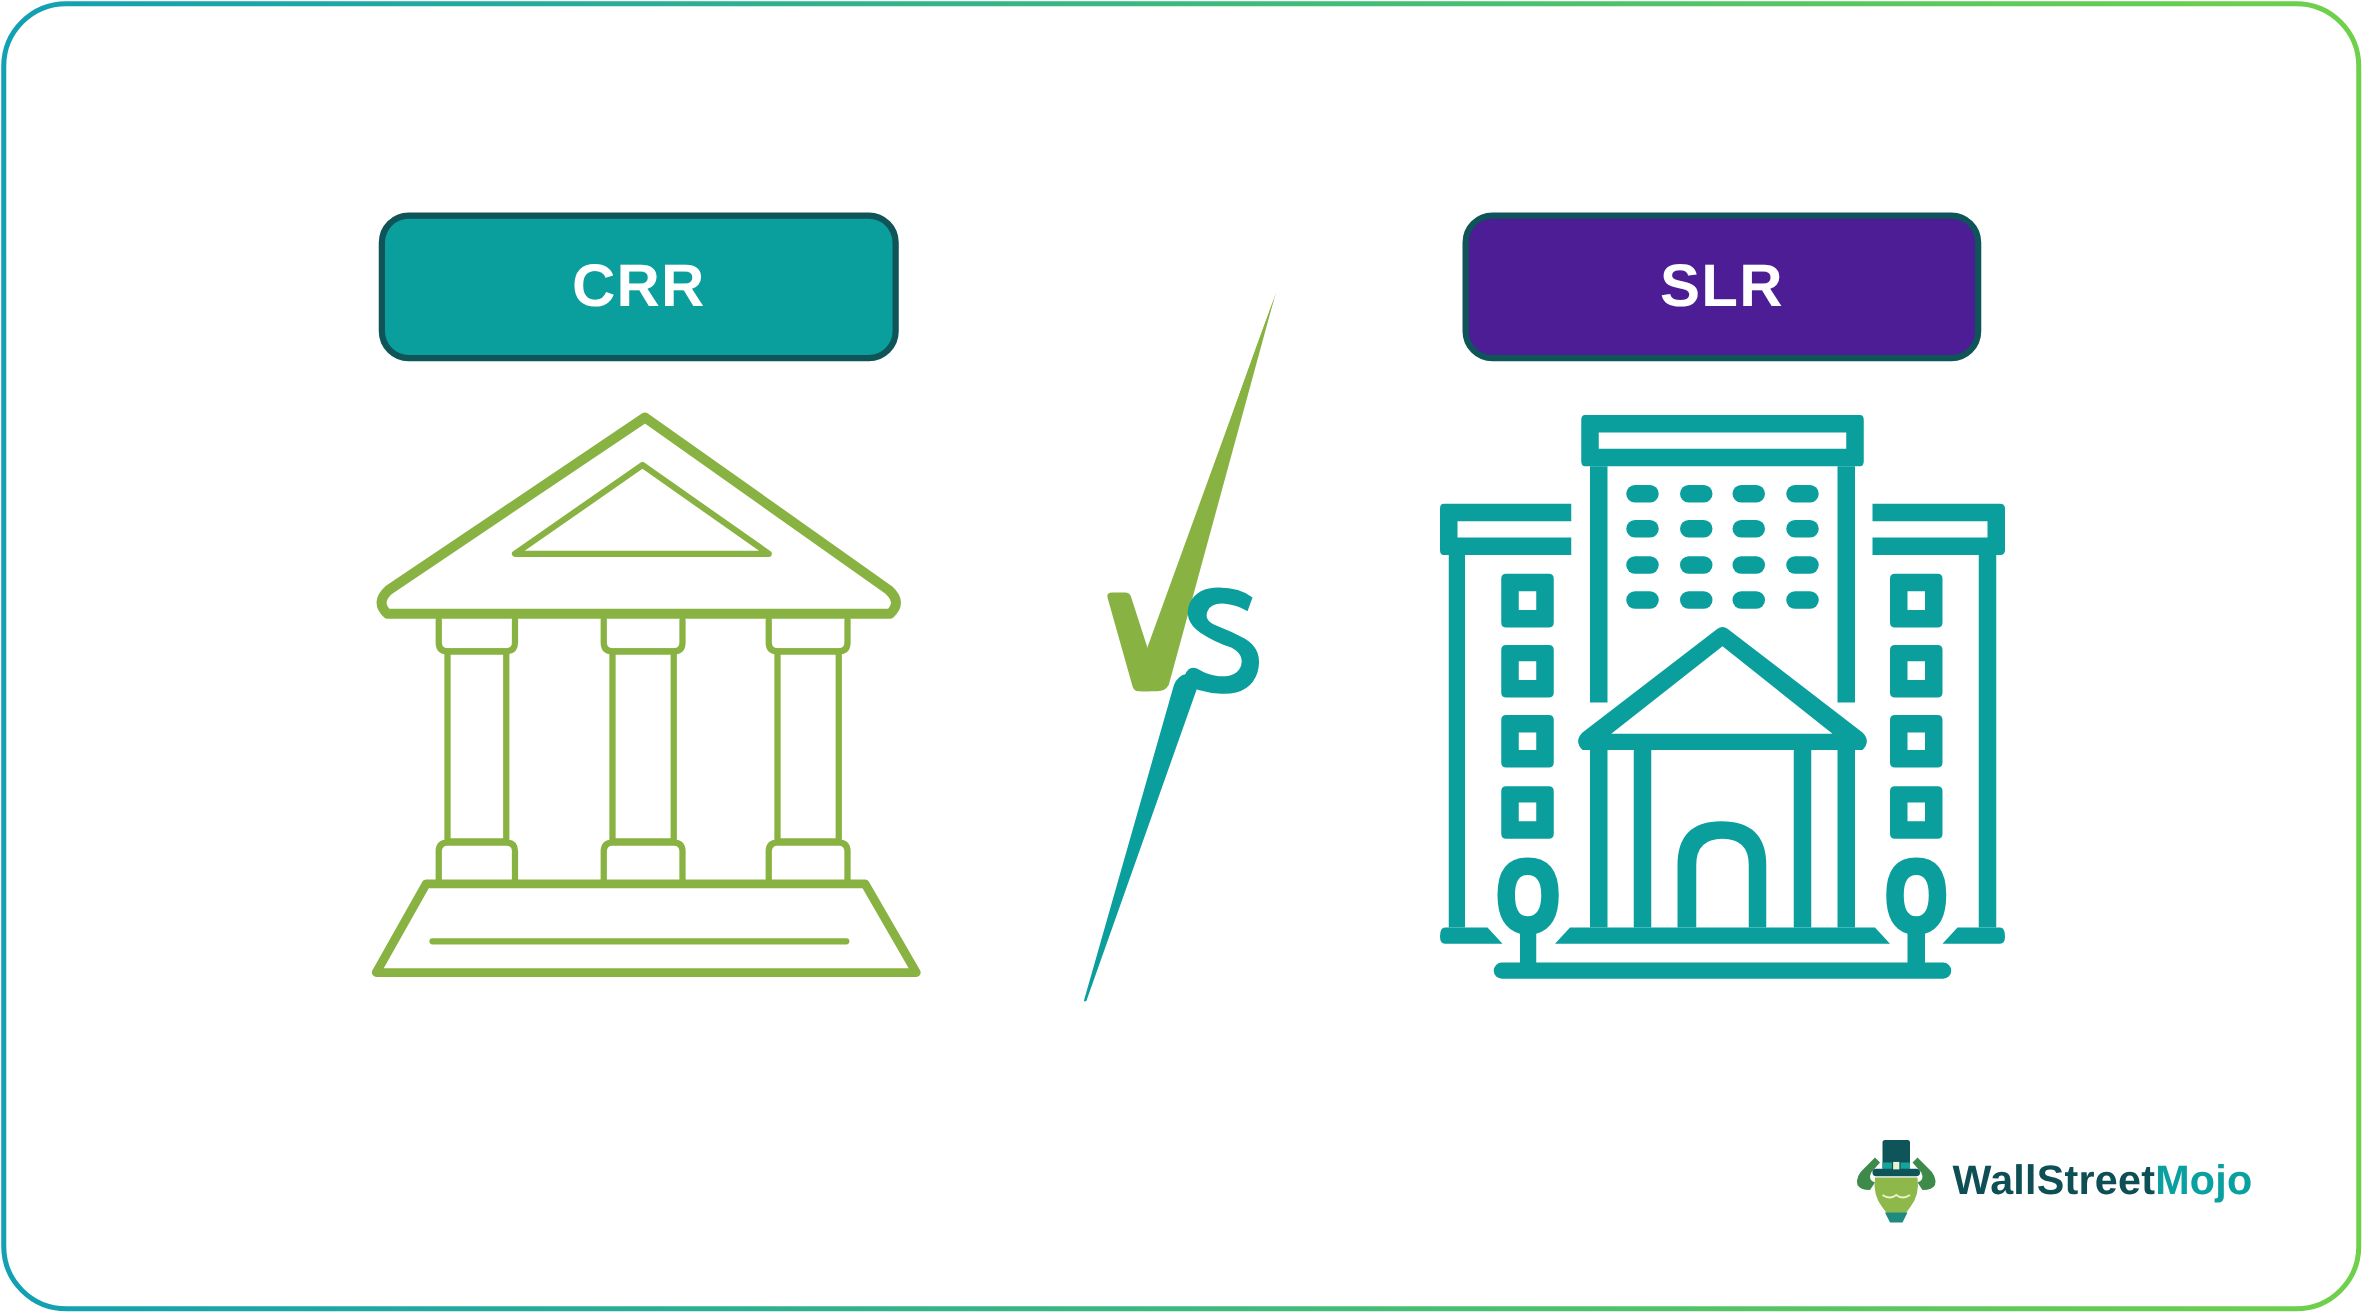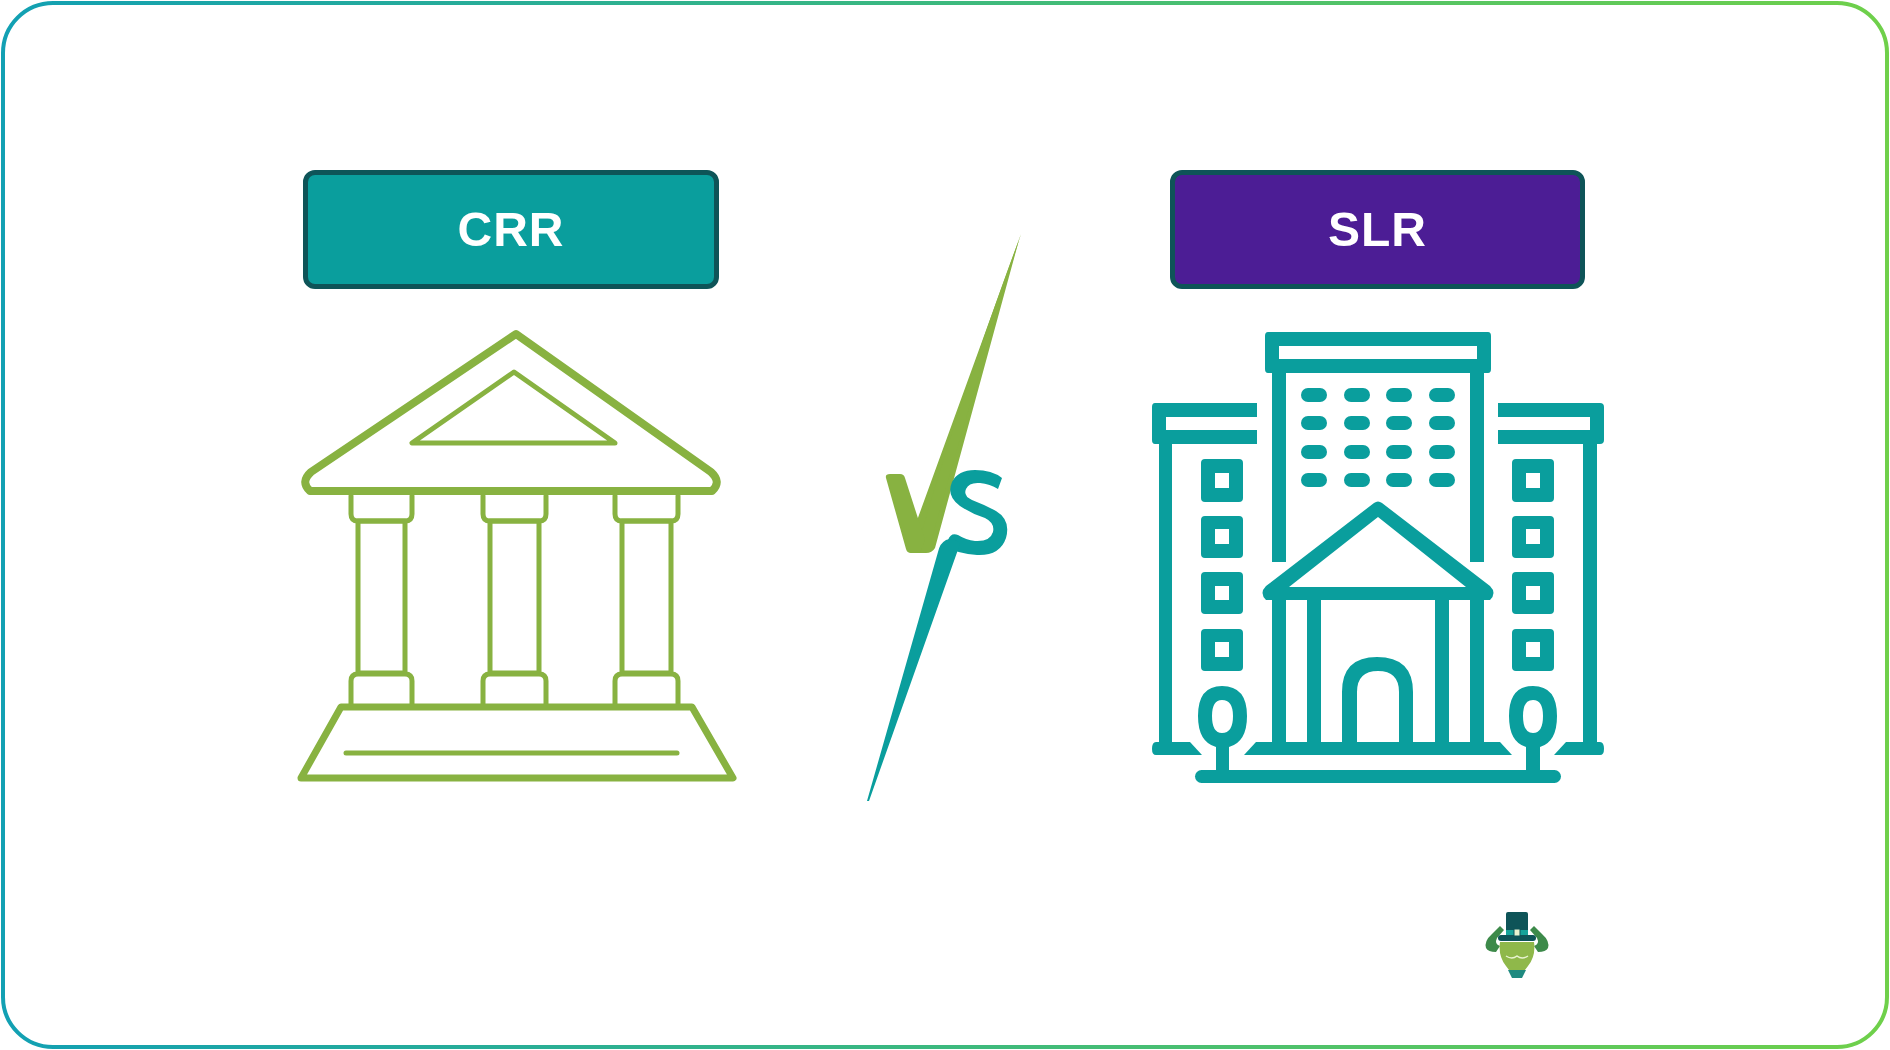--- a/index.html
+++ b/index.html
@@ -1,20 +1,20 @@
 <!DOCTYPE html>
 <html><head>
 <meta charset="utf-8">
 <style>
   html, body { margin: 0; padding: 0; background: #ffffff; }
   body { width: 1890px; height: 1050px; position: relative; overflow: hidden; font-family: "Liberation Sans", sans-serif; }
   .frame { position: absolute; left: 0; top: 0; width: 1890px; height: 1050px; }
   .label-box {
     position: absolute; box-sizing: border-box;
-    border: 5px solid #0e5458; border-radius: 12px;
+    border: 5px solid #0e5458; border-radius: 24px;
     display: flex; align-items: center; justify-content: center;
     color: #ffffff; font-weight: bold; font-size: 48px; letter-spacing: 1px;
     font-family: "Liberation Sans", sans-serif;
   }
   .label-crr { left: 303px; top: 170px; width: 416px; height: 119px; }
   .label-slr { left: 1170px; top: 170px; width: 415px; height: 119px; }
   .art { position: absolute; left: 0; top: 0; width: 1890px; height: 1050px; }
   .logo { position: absolute; left: 1482px; top: 908px; height: 72px; display: flex; align-items: center; }
   .logo-text { font-family: "Liberation Sans", sans-serif; font-weight: bold; font-size: 33px; margin-left: 10px; letter-spacing: 0.2px; }
   .logo-text .a { color: #0e4f56; }
@@ -156,13 +156,14 @@
 
     <path d="M18 34 H52 Q54 48 46 58 L40 66 H30 L24 58 Q16 48 18 34 Z" fill="#8fb84a"></path>
     <path d="M26 62 H44 L40 70 H30 Z" fill="#1f8a80"></path>
     <path d="M24 48 Q30 52 35 48 Q40 52 46 48" stroke="#e8f3d0" stroke-width="1.5" fill="none"></path>
 
     <rect x="24" y="4" width="22" height="24" rx="2" fill="#0e5458"></rect>
     <rect x="16" y="27" width="38" height="6" rx="3" fill="#0e5458"></rect>
     <rect x="24" y="22" width="22" height="5" fill="#16a39a"></rect>
     <rect x="32" y="21" width="6" height="7" fill="#e8f3d0" stroke="#0e5458" stroke-width="1"></rect>
   </svg>
+  <span class="logo-text"><span class="a">WallStreet</span><span class="b">Mojo</span></span>
 </div>
 
 </body></html>

